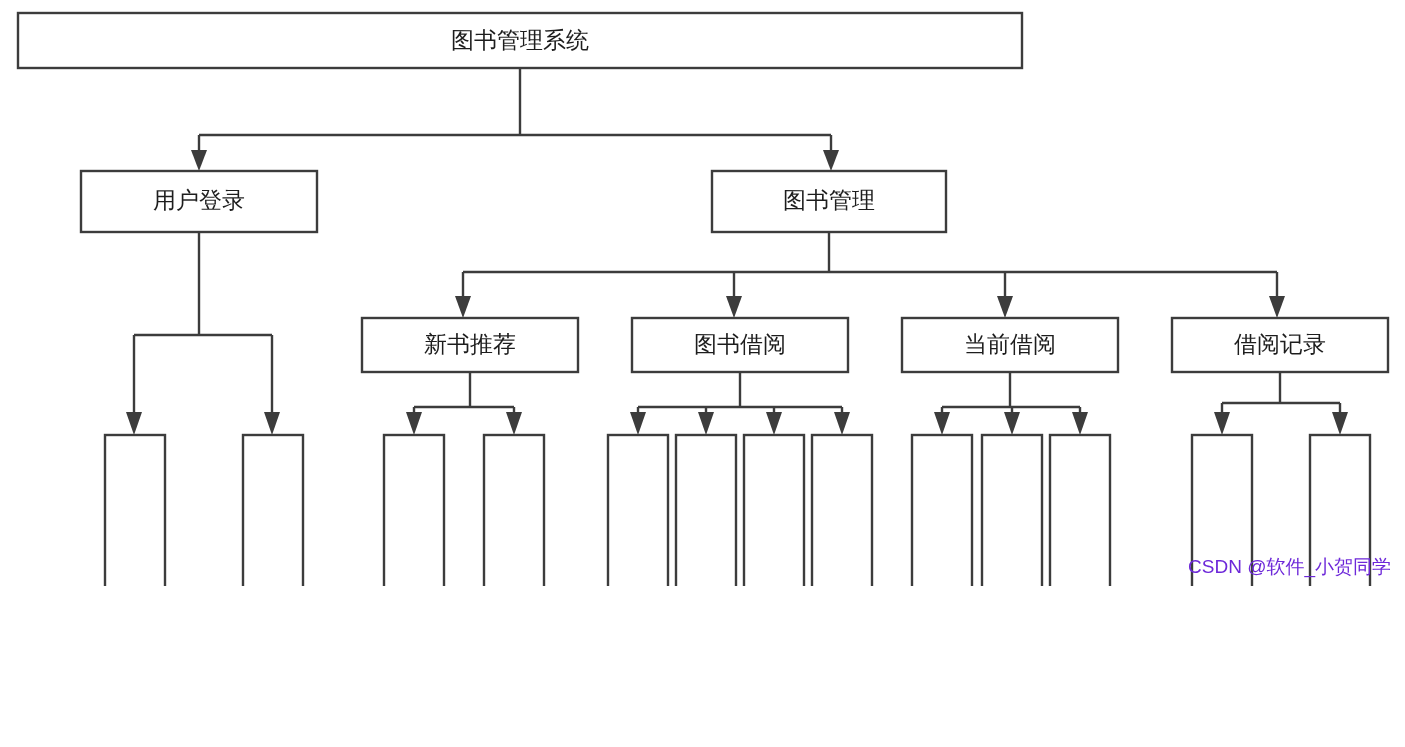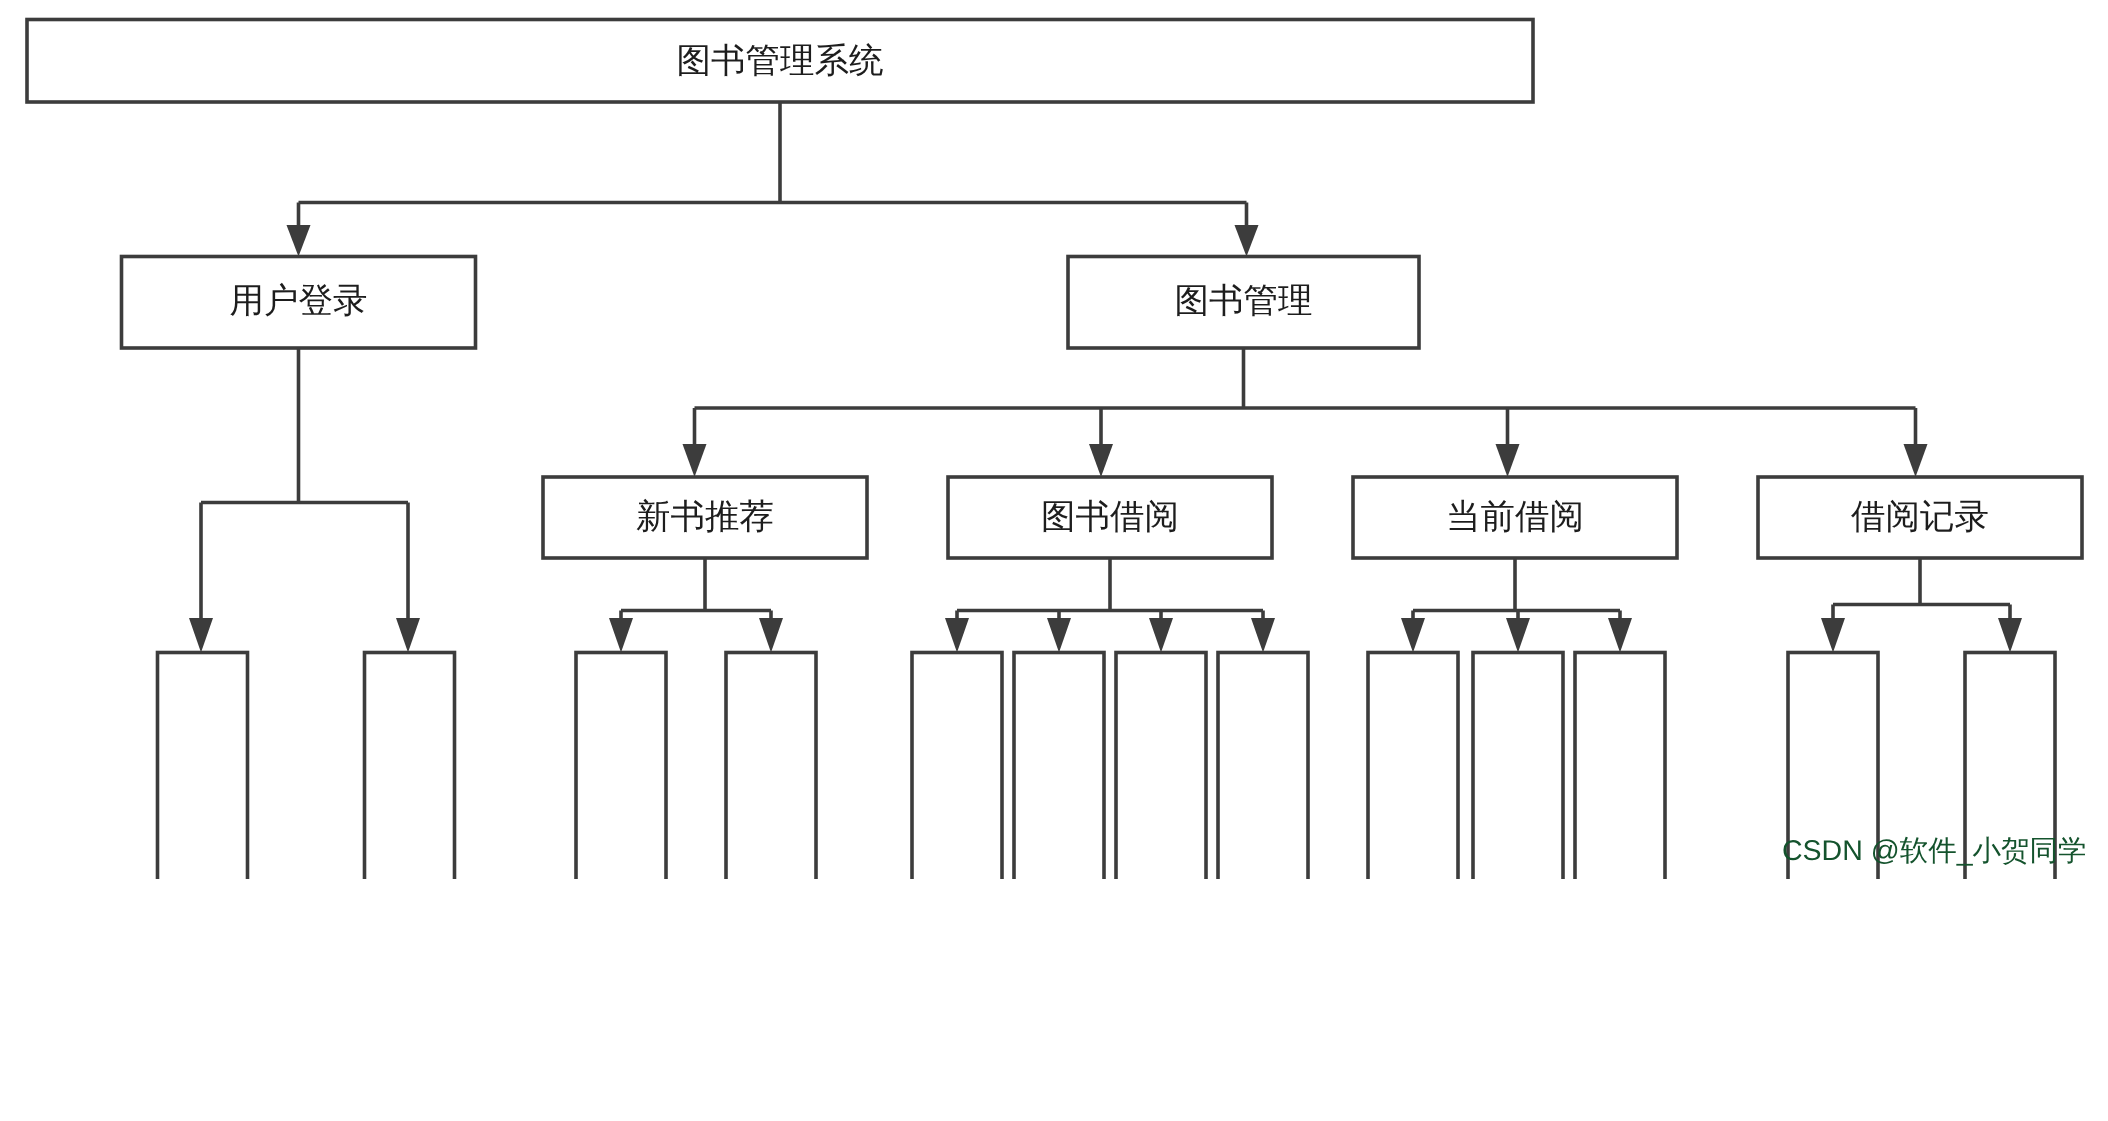--- a/index.html
+++ b/index.html
@@ -60,21 +60,21 @@
     justify-content: center;
     white-space: nowrap;
     pointer-events: none;
   }
   .watermark {
     position: absolute;
     right: 14px;
     bottom: 6px;
     font-family: "Liberation Sans", "DejaVu Sans", sans-serif;
     font-size: 19px;
-    color: #14532d;
+    color: #6d28d9;
     white-space: nowrap;
     user-select: none;
   }
 </style>
 </head>
 <body>
 
 <div id="diagram-root">
 
   <svg class="tree-canvas" viewBox="0 0 1405 747" xmlns="http://www.w3.org/2000/svg">

